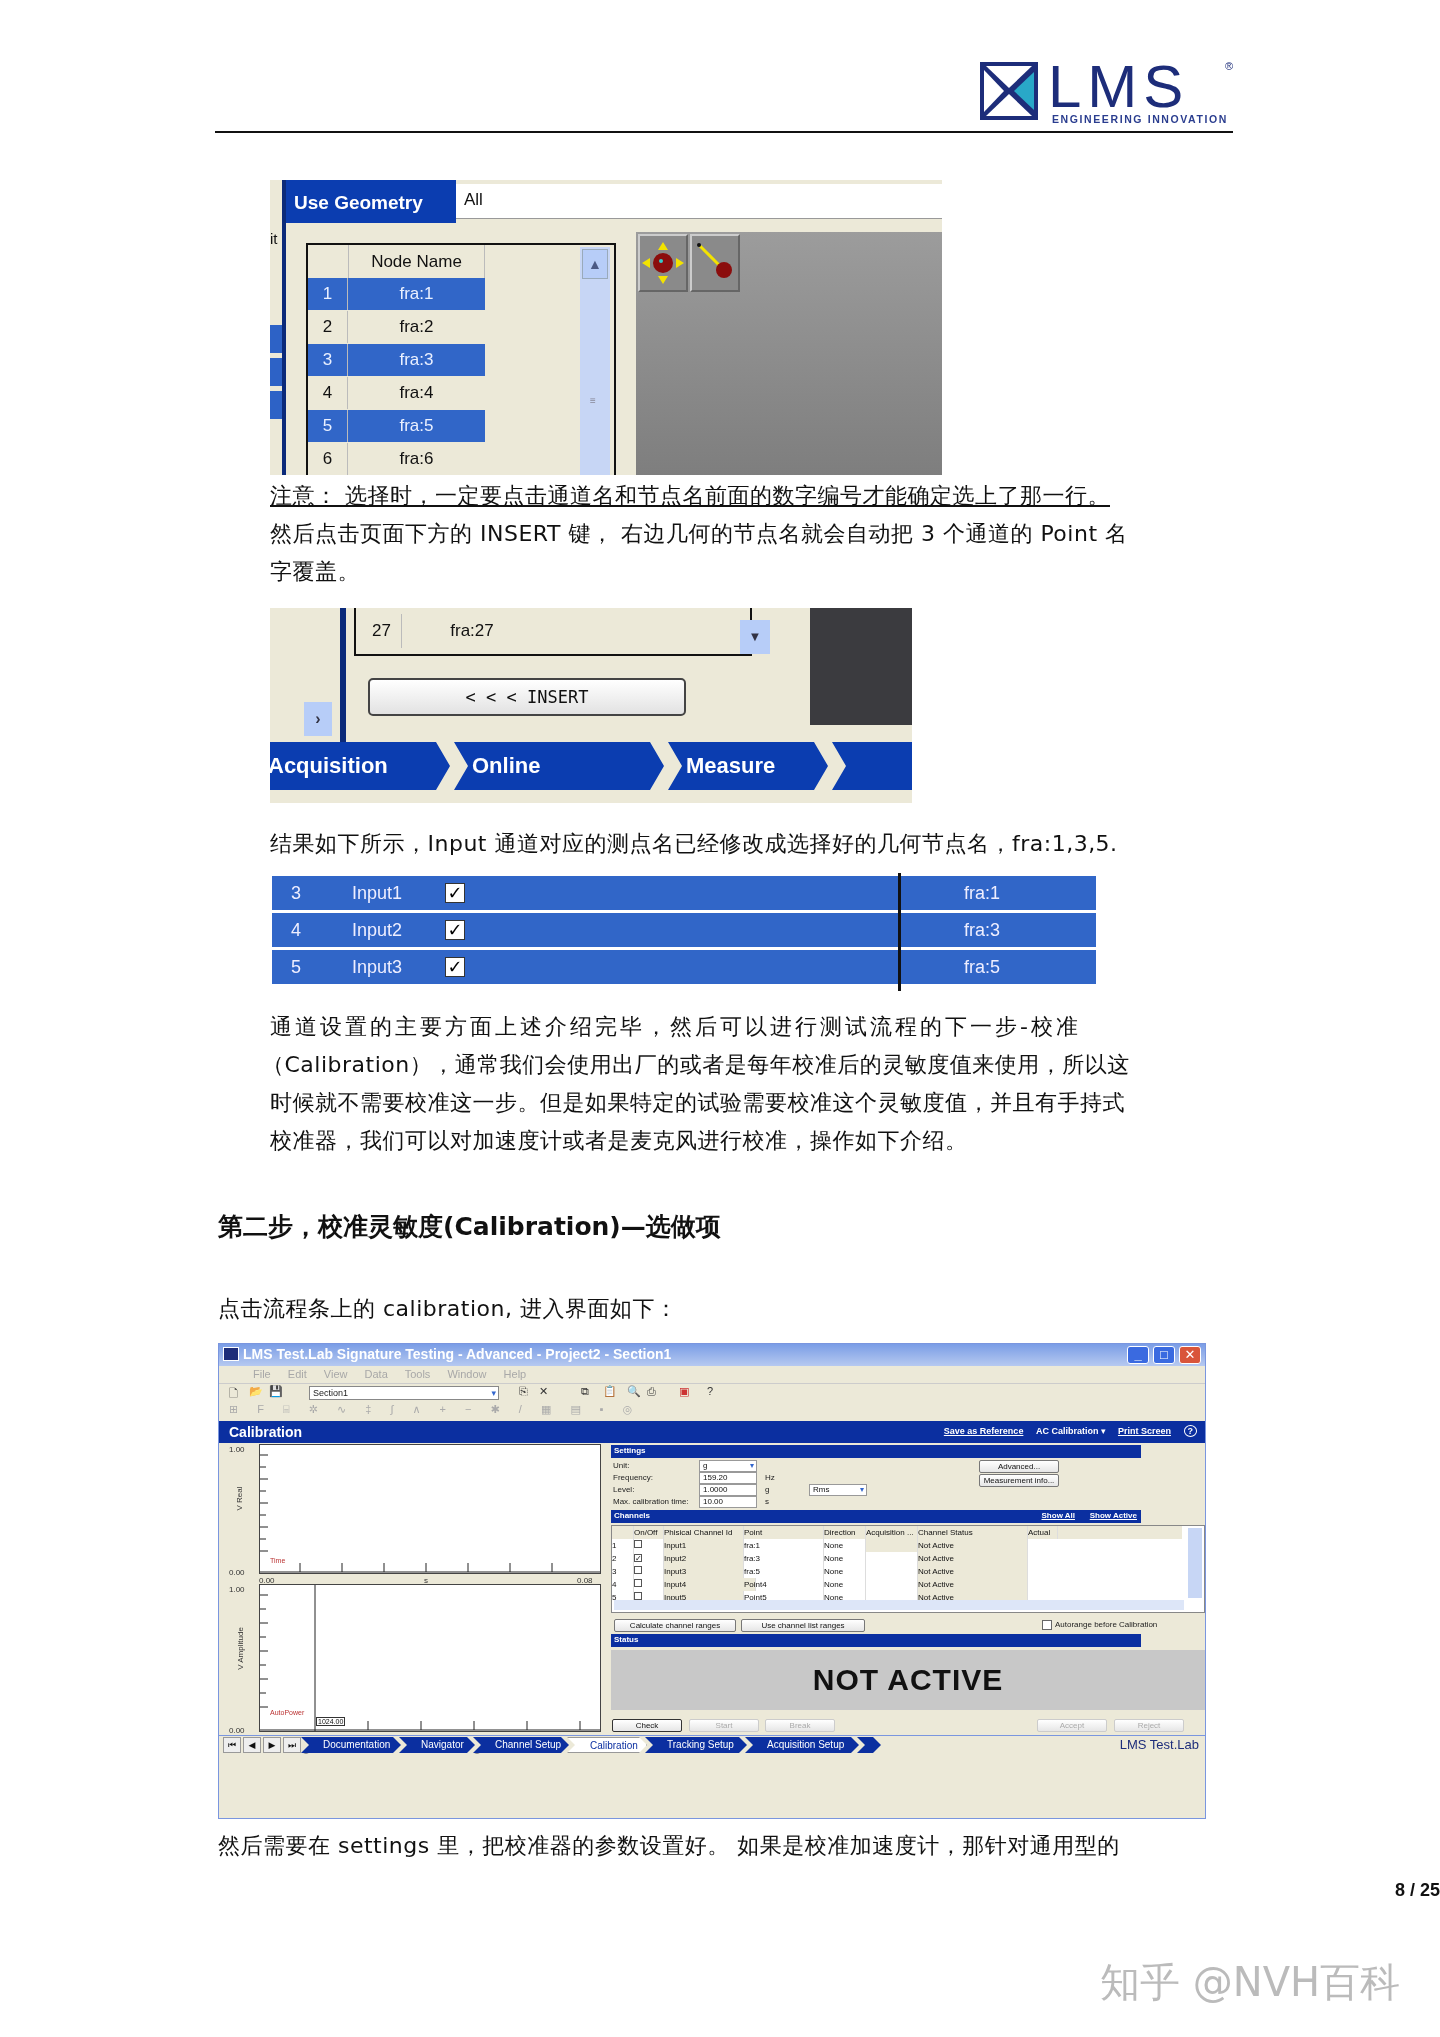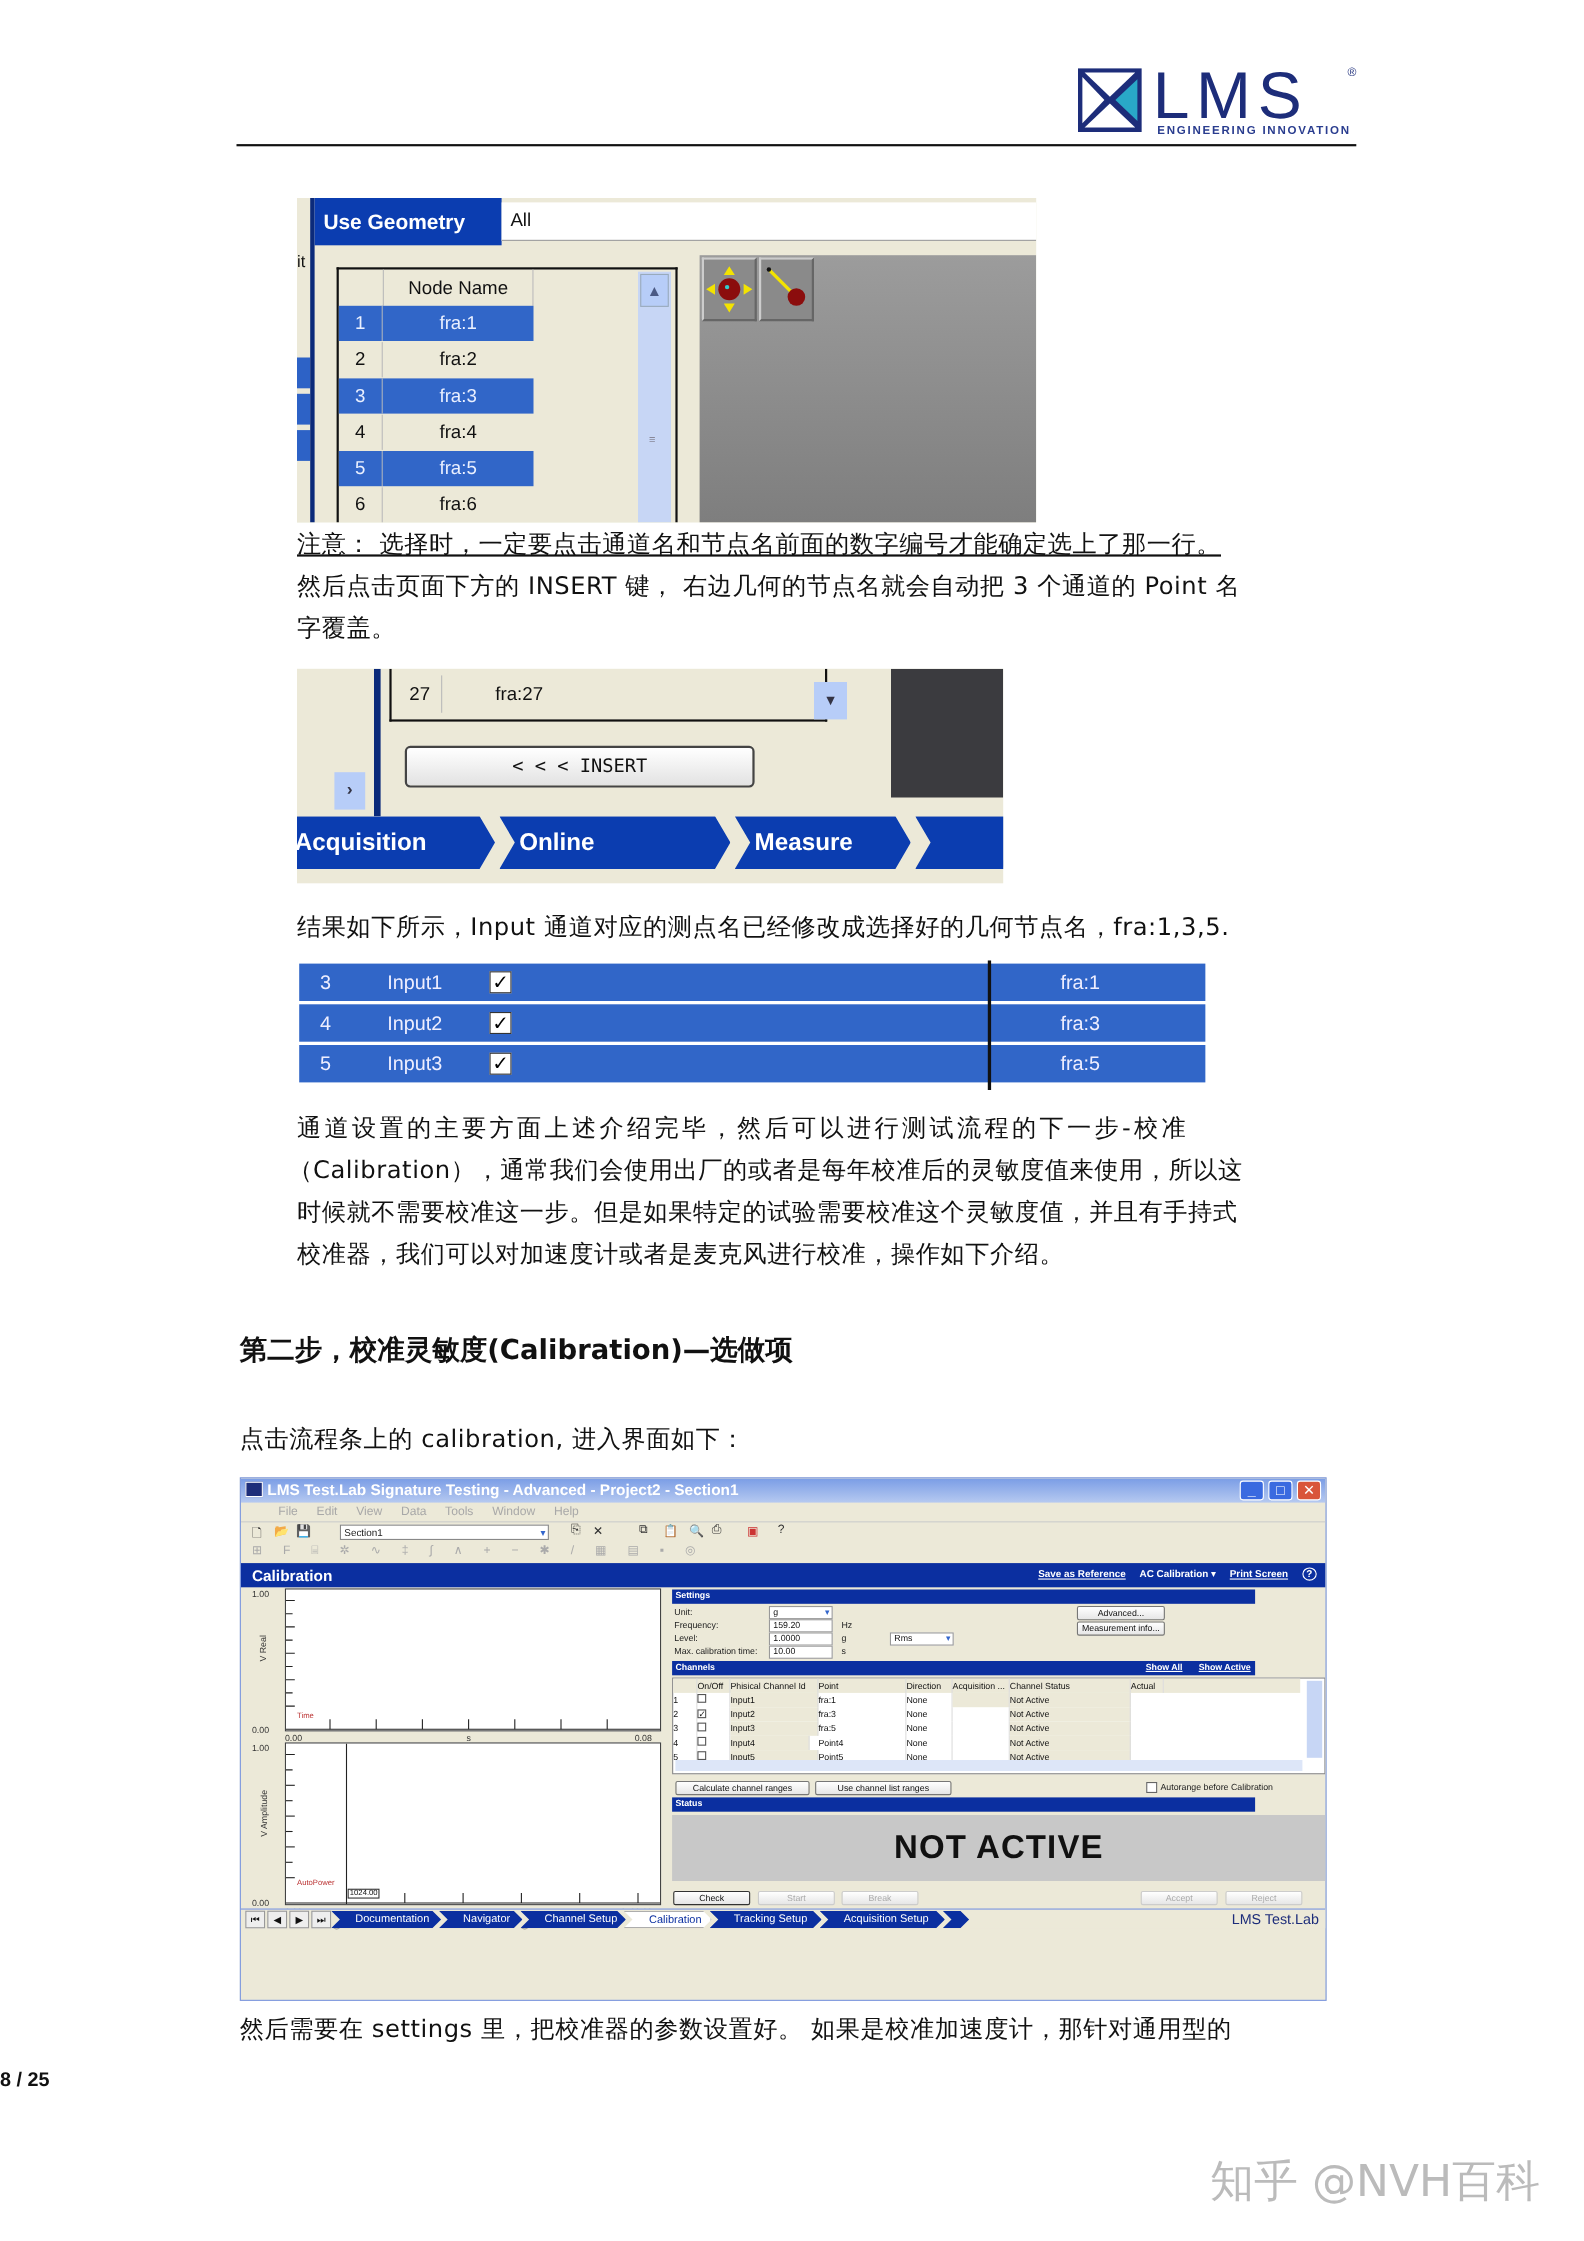--- a/index.html
+++ b/index.html
@@ -64,21 +64,21 @@
 .lbl{position:absolute;font-size:8px;color:#222}
 .fld{position:absolute;height:12px;background:#fff;border:1px solid #999;font-size:8px;padding:0 3px}
 .btn{position:absolute;height:13px;background:linear-gradient(#fff,#e6e6e6);border:1px solid #777;border-radius:2px;font-size:8px;text-align:center;line-height:11px}
 .tbl{position:absolute;left:392px;top:199px;width:594px;height:88px;background:#fff;border:1px solid #888}
 .tbl .h,.tbl .d{position:absolute;left:0;width:570px;height:13px;font-size:8px}
 .tbl .c{position:absolute;top:0;height:13px;line-height:13px;text-align:left;border-right:1px solid #ddd}
 .status{position:absolute;left:392px;top:322px;width:594px;height:64px;background:#c8c8c8;font-size:30px;font-weight:700;text-align:center;line-height:64px;letter-spacing:1px}
 .bflow{position:absolute;left:0;top:448px;width:100%;height:18px;background:#ece9d8;border-top:1px solid #7a96df}
 .bchev{position:absolute;top:1px;height:16px;background:#0b2fa0;color:#fff;font-weight:400;font-size:10px;line-height:16px;padding-left:22px;clip-path:polygon(0 0,calc(100% - 8px) 0,100% 50%,calc(100% - 8px) 100%,0 100%,8px 50%)}
 .nav{position:absolute;top:1px;width:18px;height:16px;border:1px solid #999;background:#eee;font-size:9px;text-align:center;line-height:14px}
-.footer-page{left:0;width:1440px;top:1880px;text-align:left;font-size:18px;font-weight:700;font-family:"Liberation Sans",sans-serif}
+.footer-page{left:0;width:1440px;top:1880px;text-align:right;font-size:18px;font-weight:700;font-family:"Liberation Sans",sans-serif}
 .wm{left:1100px;top:1955px;font-size:40px;color:#bbb;font-family:"DejaVu Sans",sans-serif}
 </style>
 </head>
 <body>
 
 <div class="abs logo">
   <svg class="mark" viewBox="0 0 58 58">
     <rect width="58" height="58" fill="#1d2d7a"></rect>
     <polygon points="6,4 52,4 29,26" fill="#fff"></polygon>
     <polygon points="6,54 52,54 29,32" fill="#fff"></polygon>
@@ -372,21 +372,21 @@
       <div class="c" style="left:22px;width:30px"><span style="display:inline-block;width:8px;height:8px;border:1px solid #555"></span></div>
       <div class="c" style="left:52px;width:80px;background:#ece9d8">Input3</div>
       <div class="c" style="left:132px;width:80px">fra:5</div>
       <div class="c" style="left:212px;width:42px">None</div>
       <div class="c" style="left:254px;width:52px"></div>
       <div class="c" style="left:306px;width:110px;background:#ece9d8">Not Active</div>
     </div>
     <div class="d" style="top:52px">
       <div class="c" style="left:0;width:22px">4</div>
       <div class="c" style="left:22px;width:30px"><span style="display:inline-block;width:8px;height:8px;border:1px solid #555"></span></div>
-      <div class="c" style="left:52px;width:72px;background:#ece9d8">Input4</div>
+      <div class="c" style="left:52px;width:92px;background:#ece9d8">Input4</div>
       <div class="c" style="left:132px;width:80px">Point4</div>
       <div class="c" style="left:212px;width:42px">None</div>
       <div class="c" style="left:254px;width:52px"></div>
       <div class="c" style="left:306px;width:110px;background:#ece9d8">Not Active</div>
     </div>
     <div class="d" style="top:65px">
       <div class="c" style="left:0;width:22px">5</div>
       <div class="c" style="left:22px;width:30px"><span style="display:inline-block;width:8px;height:8px;border:1px solid #555"></span></div>
       <div class="c" style="left:52px;width:80px;background:#ece9d8">Input5</div>
       <div class="c" style="left:132px;width:80px">Point5</div>

